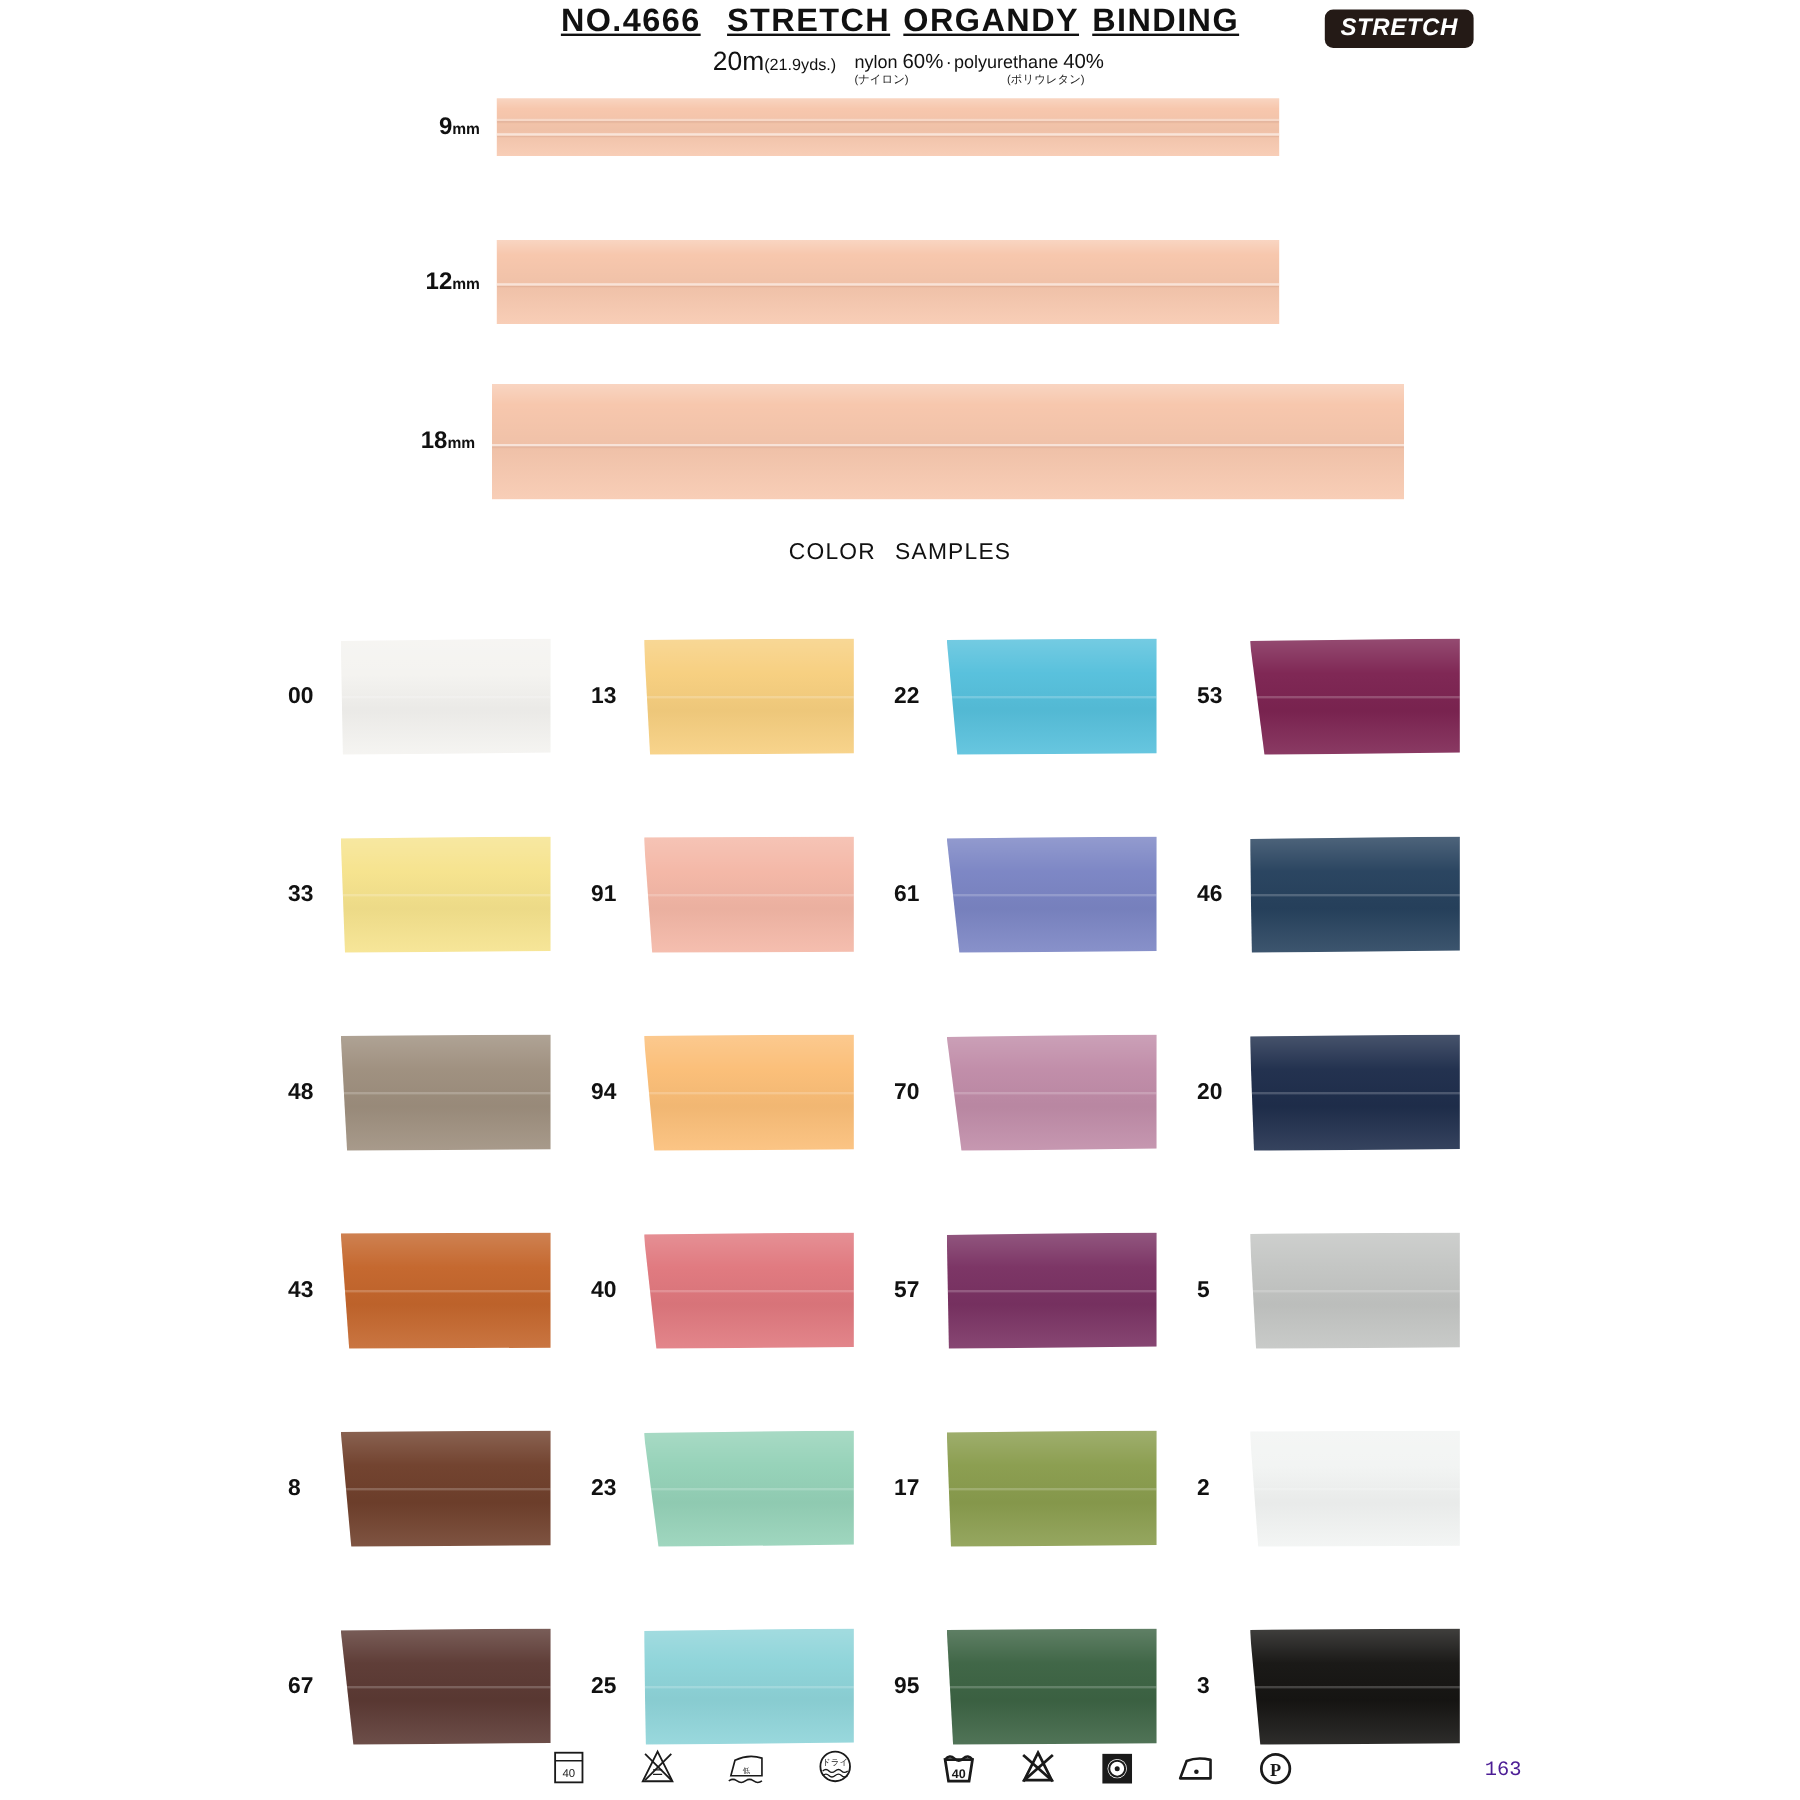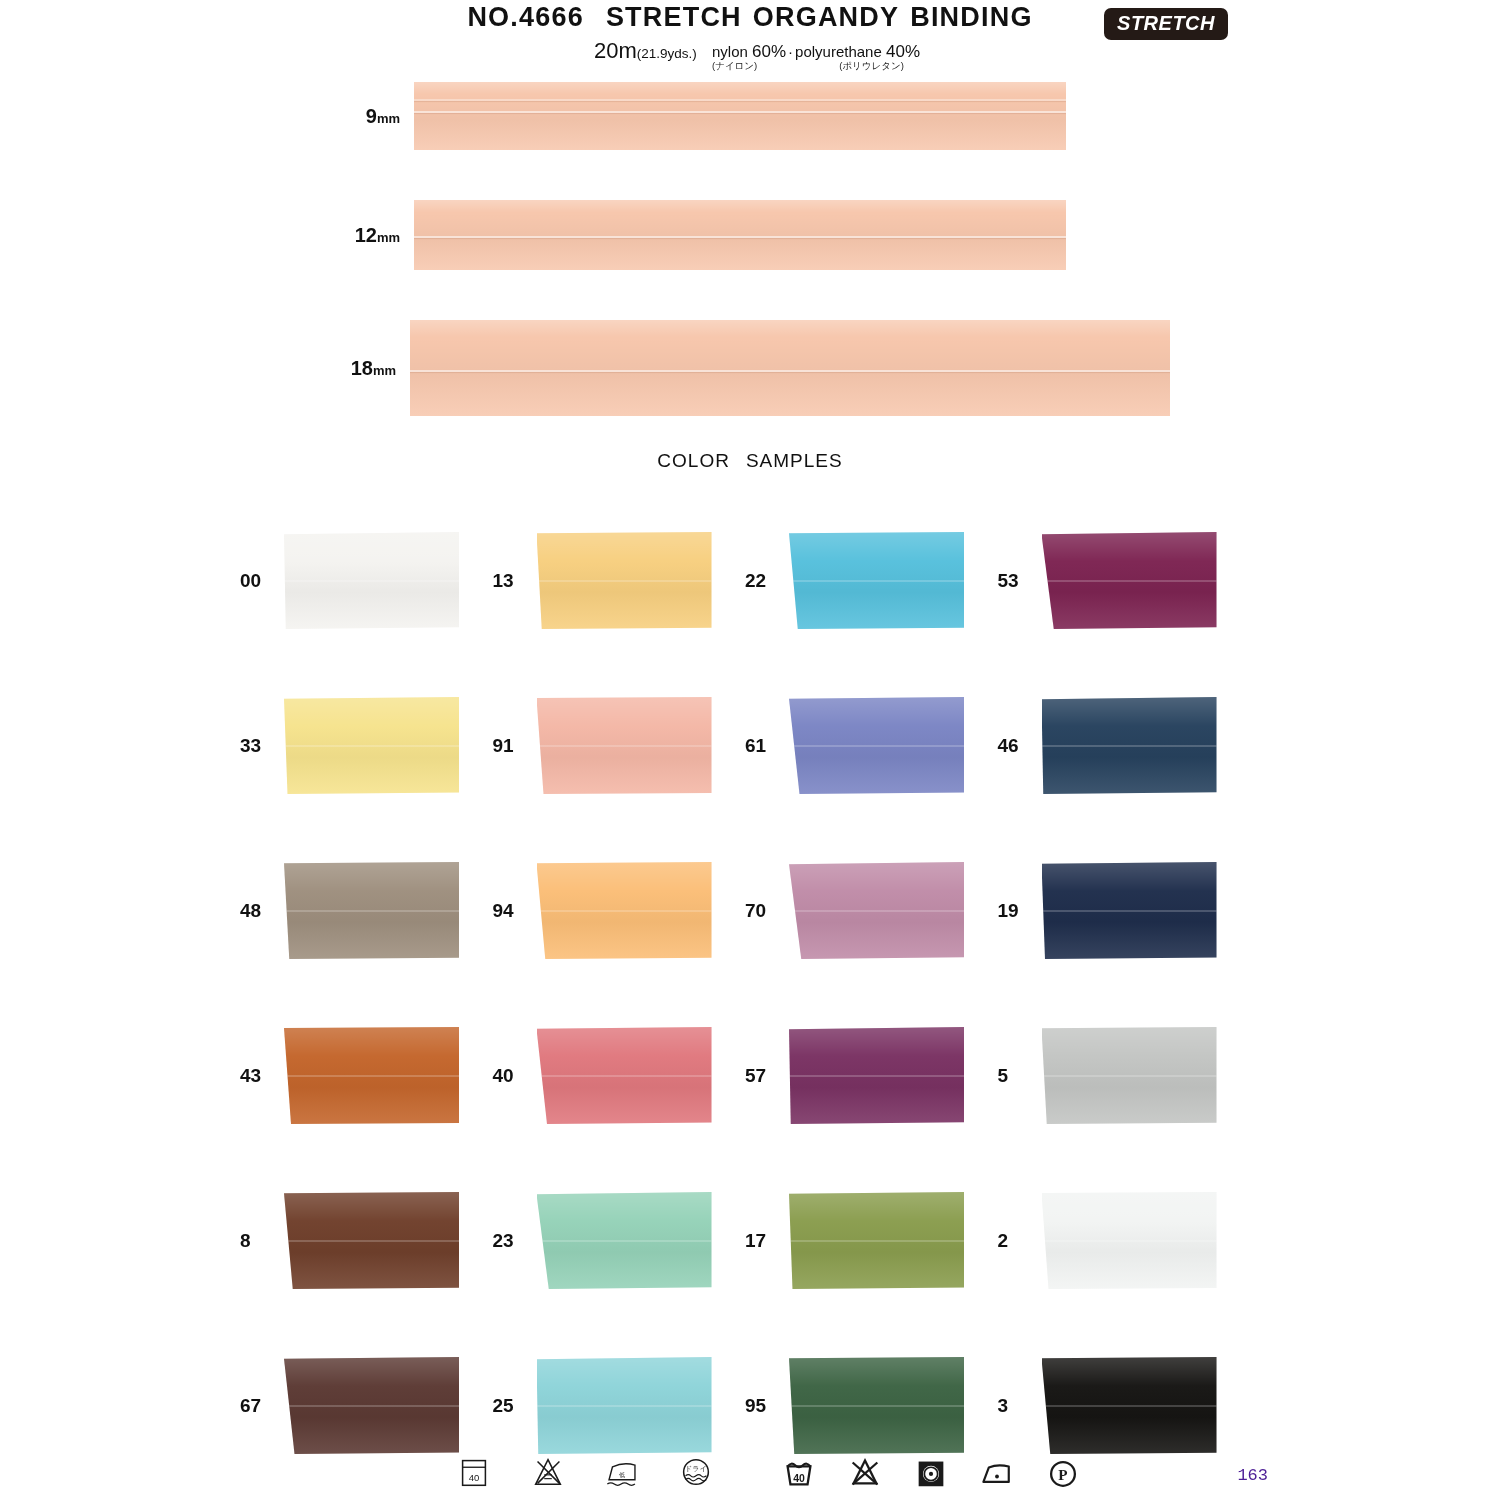--- a/index.html
+++ b/index.html
@@ -13,20 +13,21 @@
     overflow:hidden;
   }
 
   
   #header { position:absolute; left:0; top:0; width:1500px; height:70px; }
   #title {
     position:absolute; left:0; top:2px; width:1500px;
     text-align:center;
     font-size:27px; font-weight:bold; letter-spacing:1.2px;
     font-family:"Liberation Sans", sans-serif;
+    text-decoration:underline;
   }
   #title .gap { display:inline-block; width:11px; }
   #stretch-badge {
     position:absolute; right:272px; top:8px;
     background:#241a16; color:#ffffff;
     border-radius:7px;
     padding:4px 13px 5px 13px;
     font-size:20px; font-style:italic; font-weight:bold;
     letter-spacing:0.5px;
     font-family:"Liberation Sans", sans-serif;
@@ -135,21 +136,21 @@
     <span>nylon</span>
     <span class="pct">60%</span><span class="dot">·</span><span>polyurethane</span>
     <span class="pct">40%</span>
   </div>
   <div id="comp-jp">
     <span>(ナイロン)</span><span class="j2">(ポリウレタン)</span>
   </div>
 </div>
 
 <div id="tapes">
-    <div class="tape-row" style="left: 414px; top: 82px; width: 652px; height: 68px;">
+    <div class="tape-row" style="left: 414px; top: 82px; width: 652px; height: 48px;">
       <div class="tape-label"><span>9</span><span class="mm">mm</span></div>
       <div class="tape" style="background: rgb(247, 199, 173);">
         <div class="fold" style="top: 29.12px;"></div>
         <div class="fold" style="top: 16.8px; background: rgba(255, 255, 255, 0.35);"></div>
       </div>
     </div>
     <div class="tape-row" style="left: 414px; top: 200px; width: 652px; height: 70px;">
       <div class="tape-label"><span>12</span><span class="mm">mm</span></div>
       <div class="tape" style="background: rgb(247, 199, 173);">
         <div class="fold" style="top: 36.4px;"></div>
@@ -265,21 +266,21 @@
       <div class="cell">
         <div class="cell-code">70</div>
         <div class="swatch-wrap">
           <div class="swatch" style="background: rgb(192, 140, 168); clip-path: polygon(0% 2.2%, 100% 0%, 100% 98.1%, 7% 100%);">
             <div class="sheen"></div>
             <div class="mid"></div>
           </div>
         </div>
       </div>
       <div class="cell">
-        <div class="cell-code">19</div>
+        <div class="cell-code">20</div>
         <div class="swatch-wrap">
           <div class="swatch" style="background: rgb(31, 46, 76); clip-path: polygon(0% 1.8%, 100% 0%, 100% 98.4%, 2% 100%);">
             <div class="sheen"></div>
             <div class="mid"></div>
           </div>
         </div>
       </div>
     </div>
     <div class="grid-row">
       <div class="cell">

